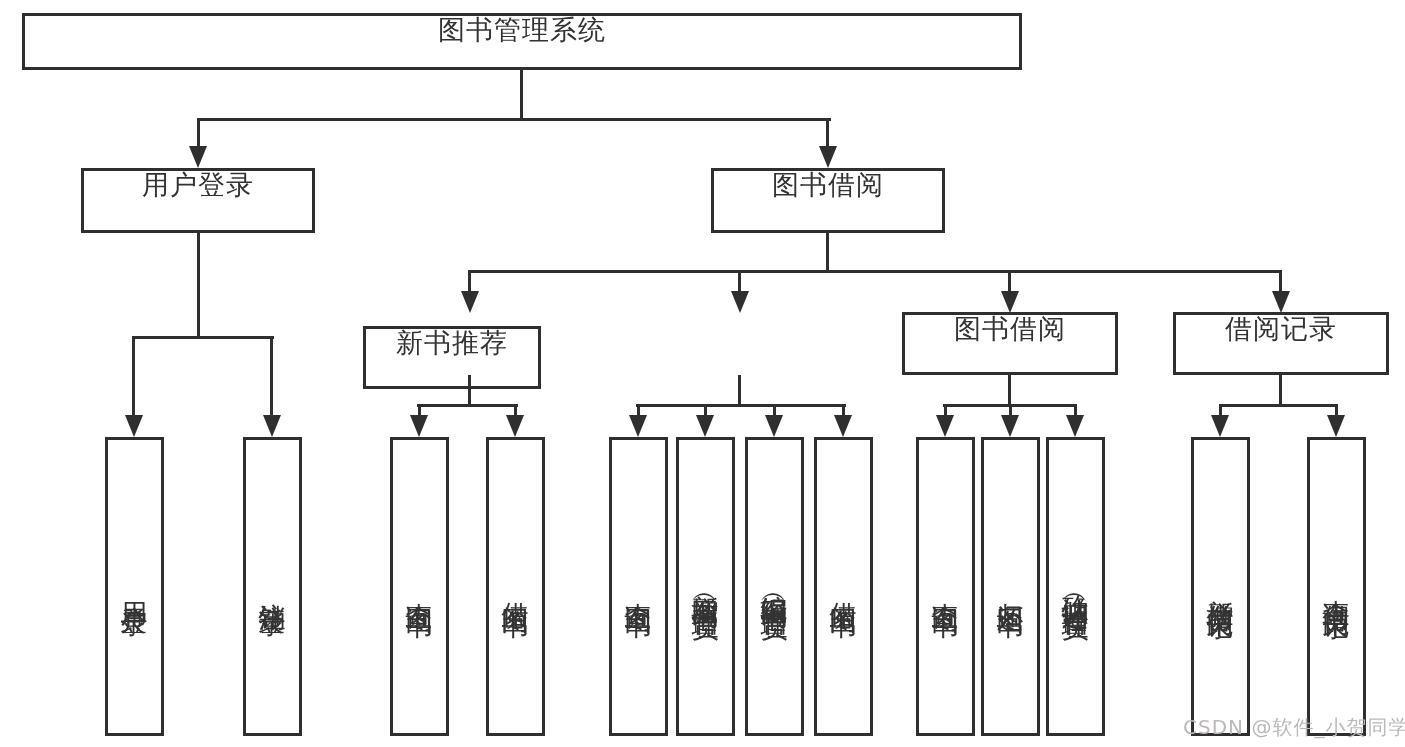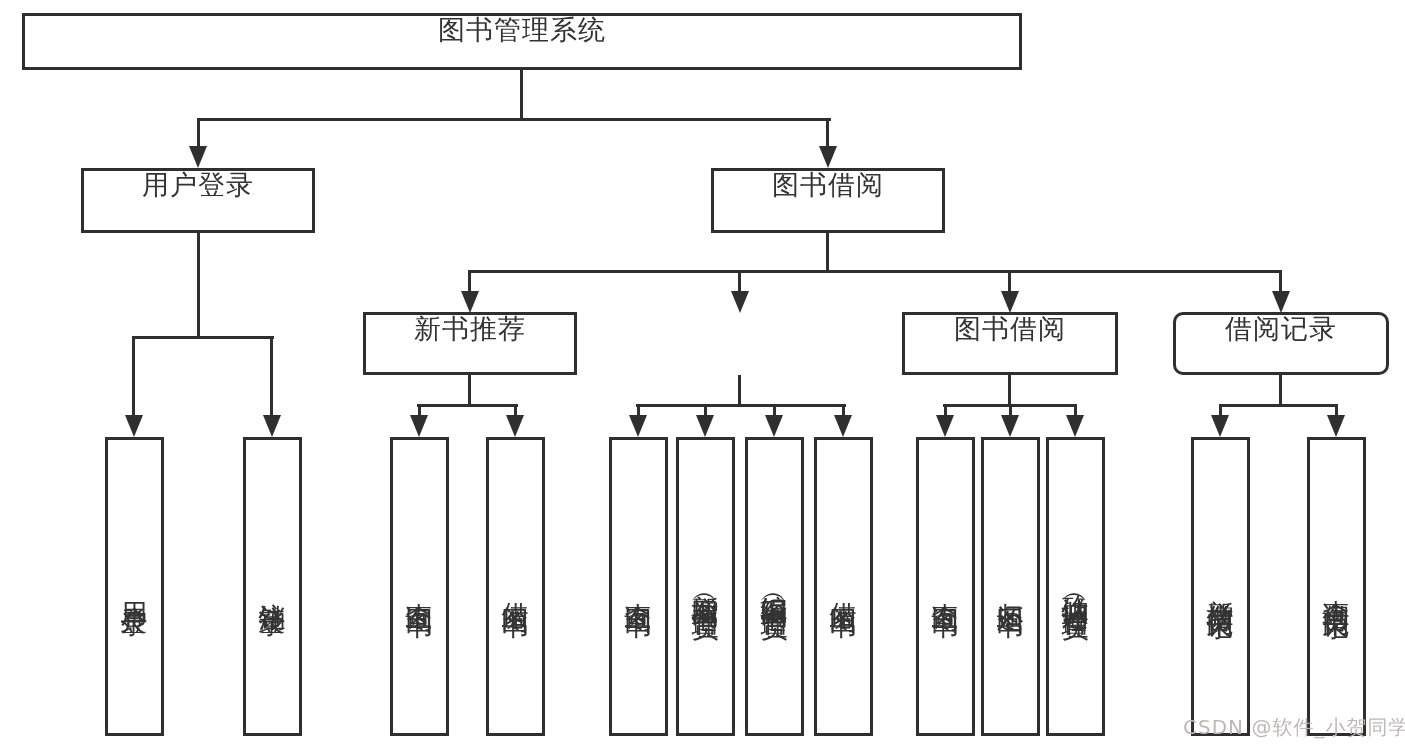--- a/index.html
+++ b/index.html
@@ -75,27 +75,27 @@
   <div class="hline" style="left:468px;top:270px;width:814px;"></div>
   <div class="vline" style="left:468px;top:270px;height:24px;"></div>
   <div class="arrow" style="left:461px;top:291px;"></div>
   <div class="vline" style="left:738px;top:270px;height:24px;"></div>
   <div class="arrow" style="left:731px;top:291px;"></div>
   <div class="vline" style="left:1008px;top:270px;height:24px;"></div>
   <div class="arrow" style="left:1001px;top:291px;"></div>
   <div class="vline" style="left:1279px;top:270px;height:24px;"></div>
   <div class="arrow" style="left:1272px;top:291px;"></div>
 
-  <div class="box" style="left:363px;top:312px;width:214px;height:63px;">
+  <div class="box" style="left:363px;top:326px;width:178px;height:63px;">
     <span class="lbl">新书推荐</span>
   </div>
   <div class="box" style="left:902px;top:312px;width:216px;height:63px;">
     <span class="lbl">图书借阅</span>
   </div>
-  <div class="box" style="left:1173px;top:312px;width:216px;height:63px;border-radius:10px;">
+  <div class="box" style="left:1173px;top:312px;width:216px;height:63px;">
     <span class="lbl">借阅记录</span>
   </div>
 
   <div class="vline" style="left:468px;top:375px;height:31px;"></div>
   <div class="hline" style="left:417px;top:404px;width:101px;"></div>
   <div class="vline" style="left:418px;top:404px;height:15px;"></div>
   <div class="arrow" style="left:410px;top:415px;"></div>
   <div class="vline" style="left:514px;top:404px;height:15px;"></div>
   <div class="arrow" style="left:506px;top:415px;"></div>
 

